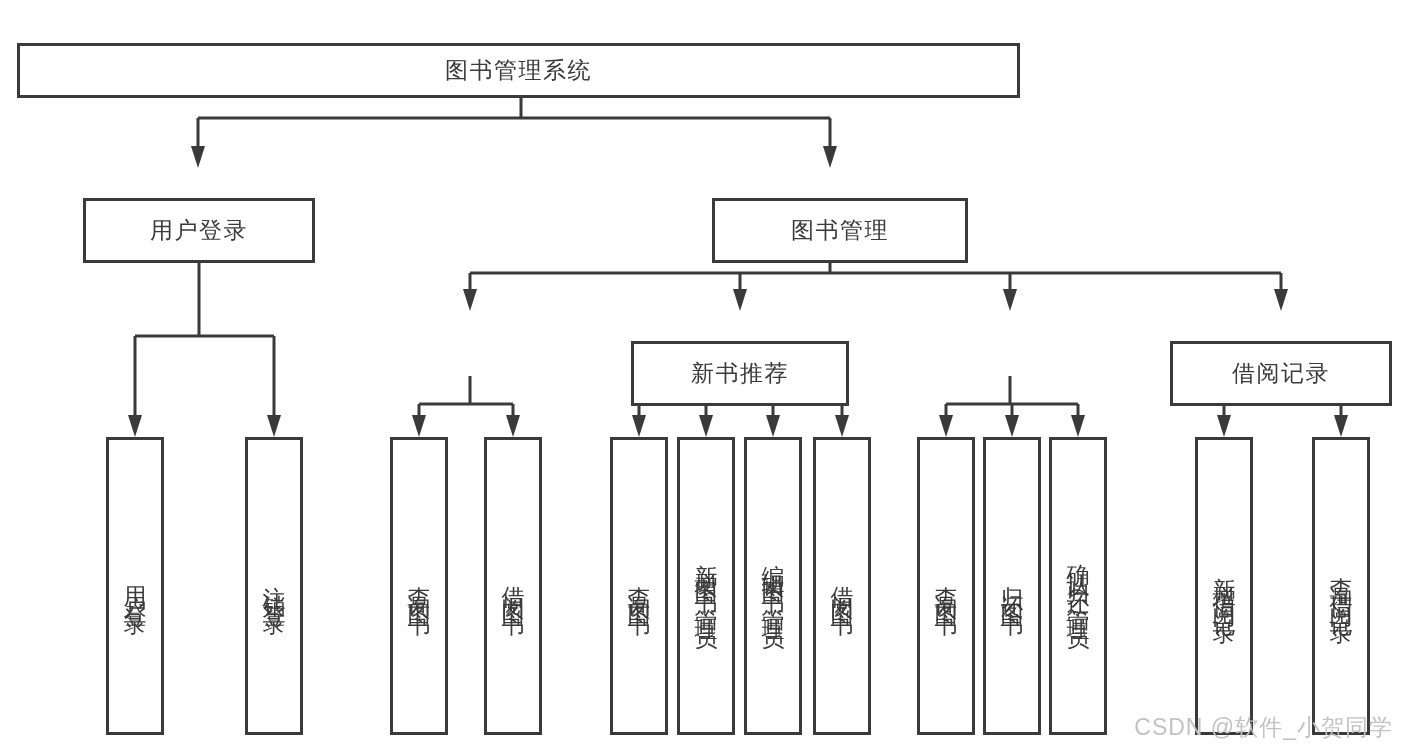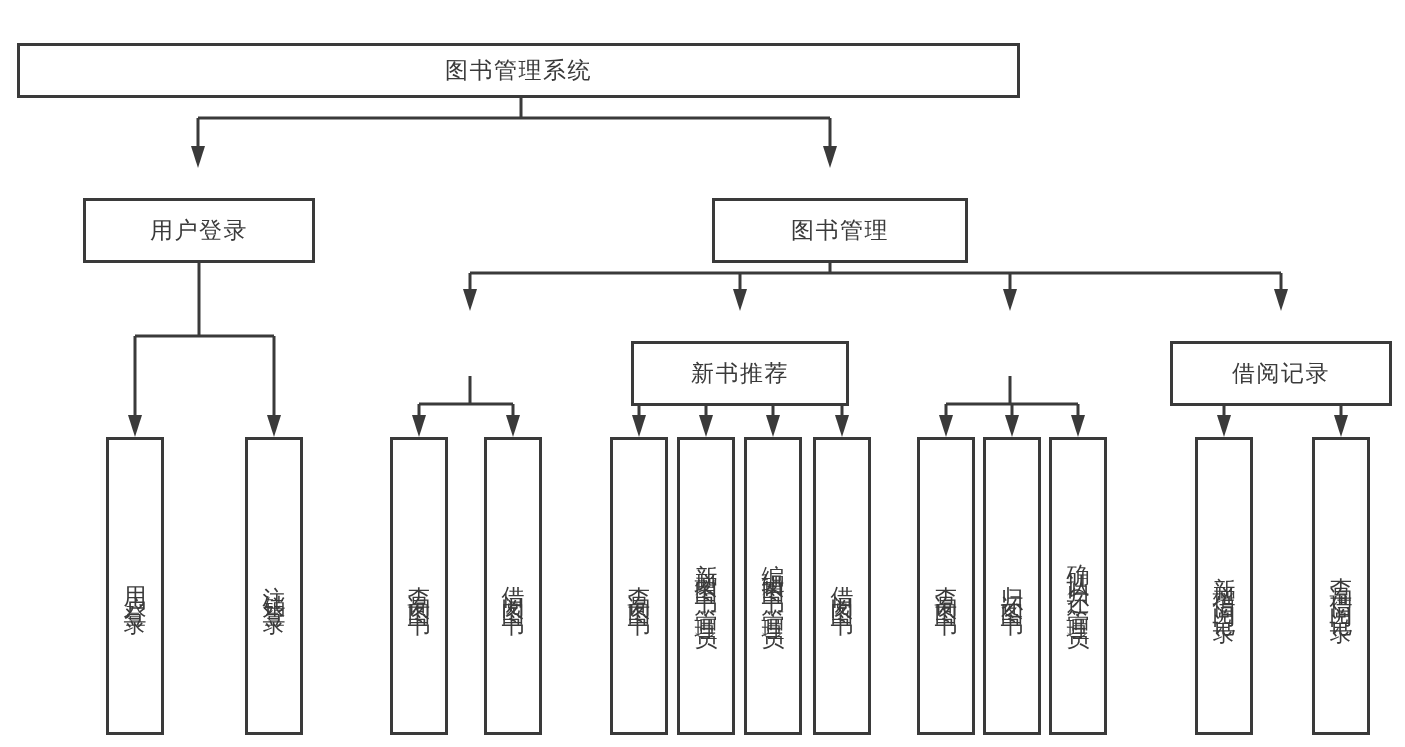--- a/index.html
+++ b/index.html
@@ -187,14 +187,15 @@
     <span>确认归还（管理员）</span>
   </div>
 
   <div class="v-box" style="left:1195px;">
     <span>新增借阅记录</span>
   </div>
   <div class="v-box" style="left:1312px;">
     <span>查询借阅记录</span>
   </div>
 
+  <div class="watermark">CSDN @软件_小贺同学</div>
 
 </div>
 
 </body></html>

